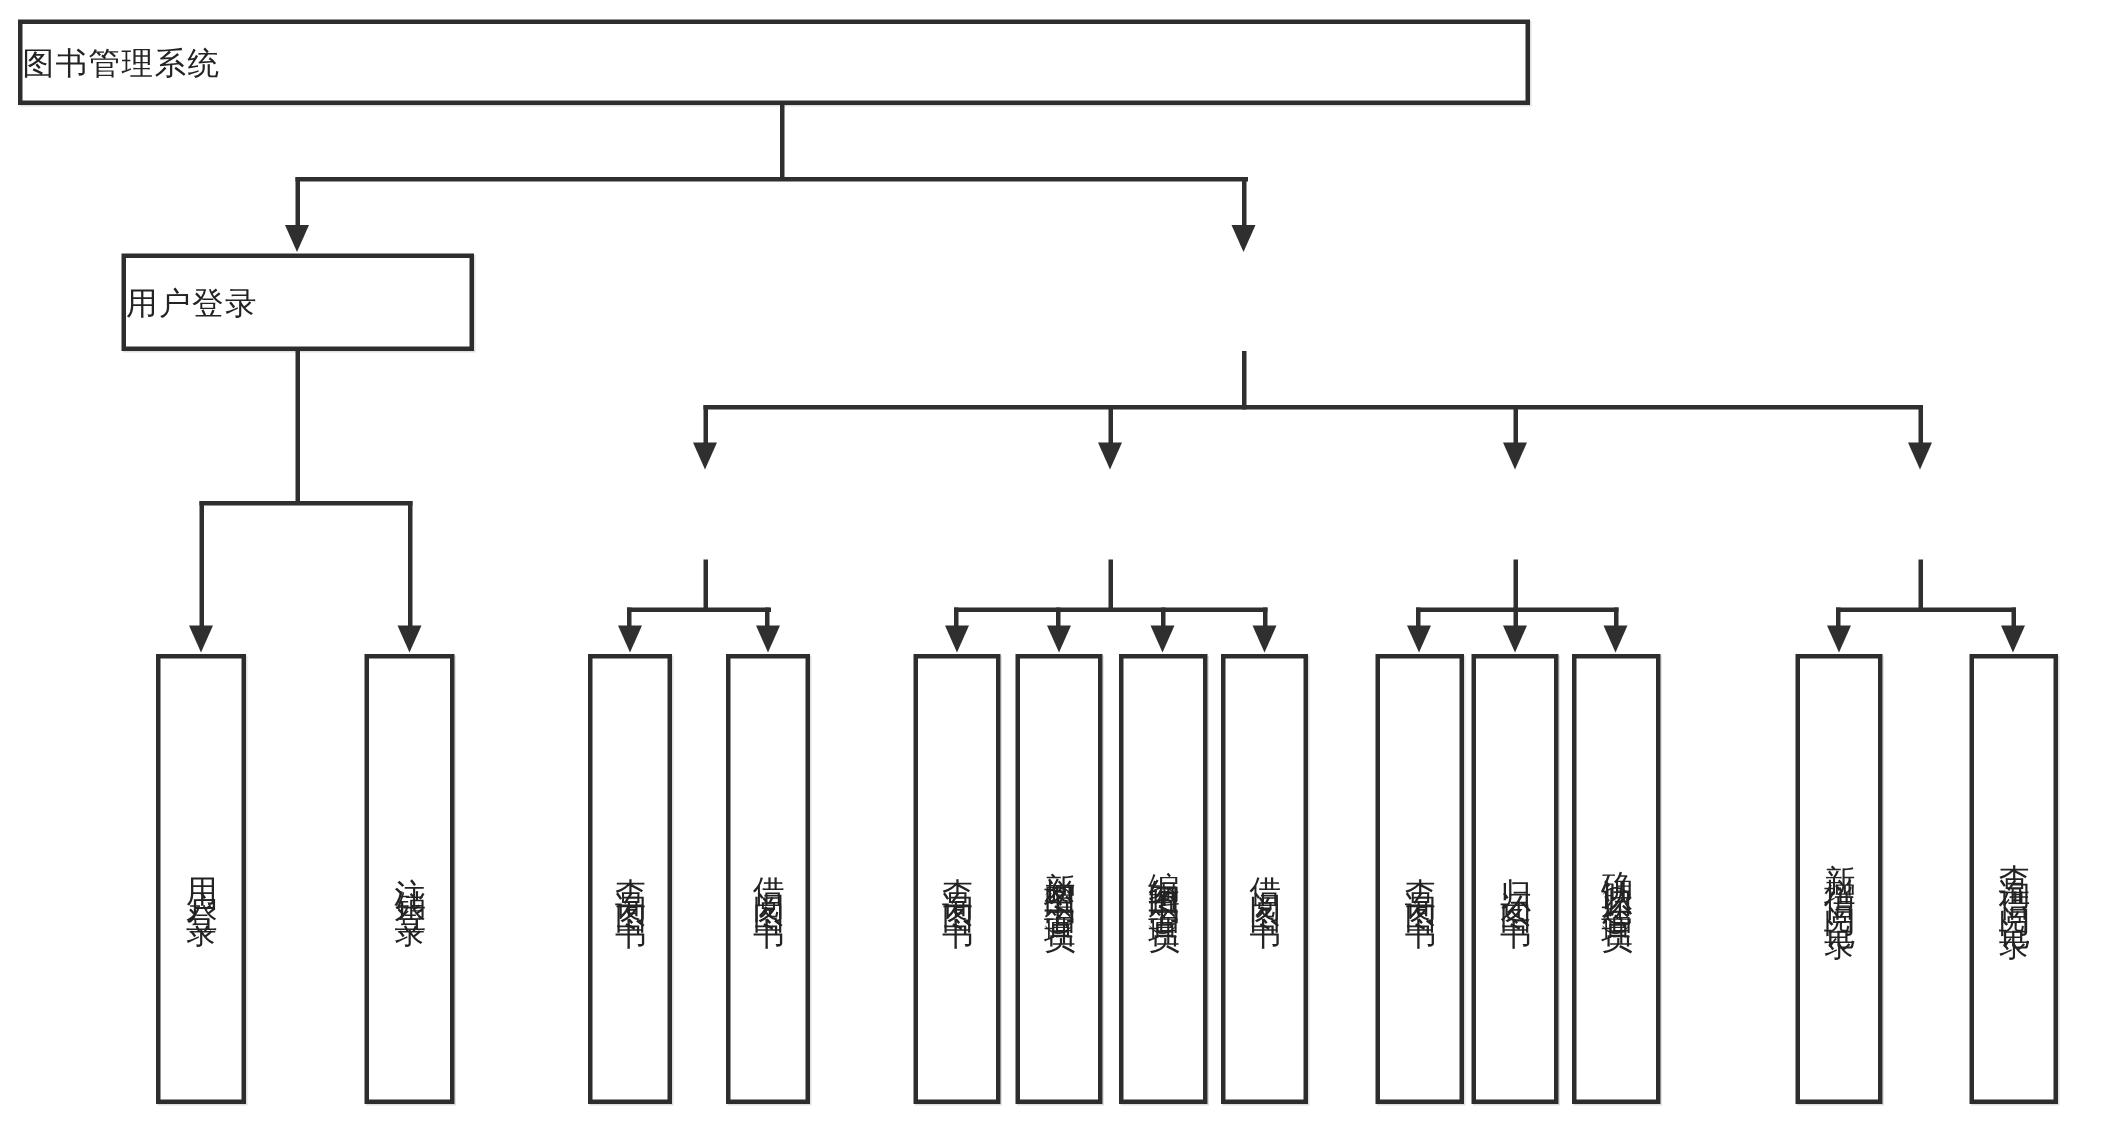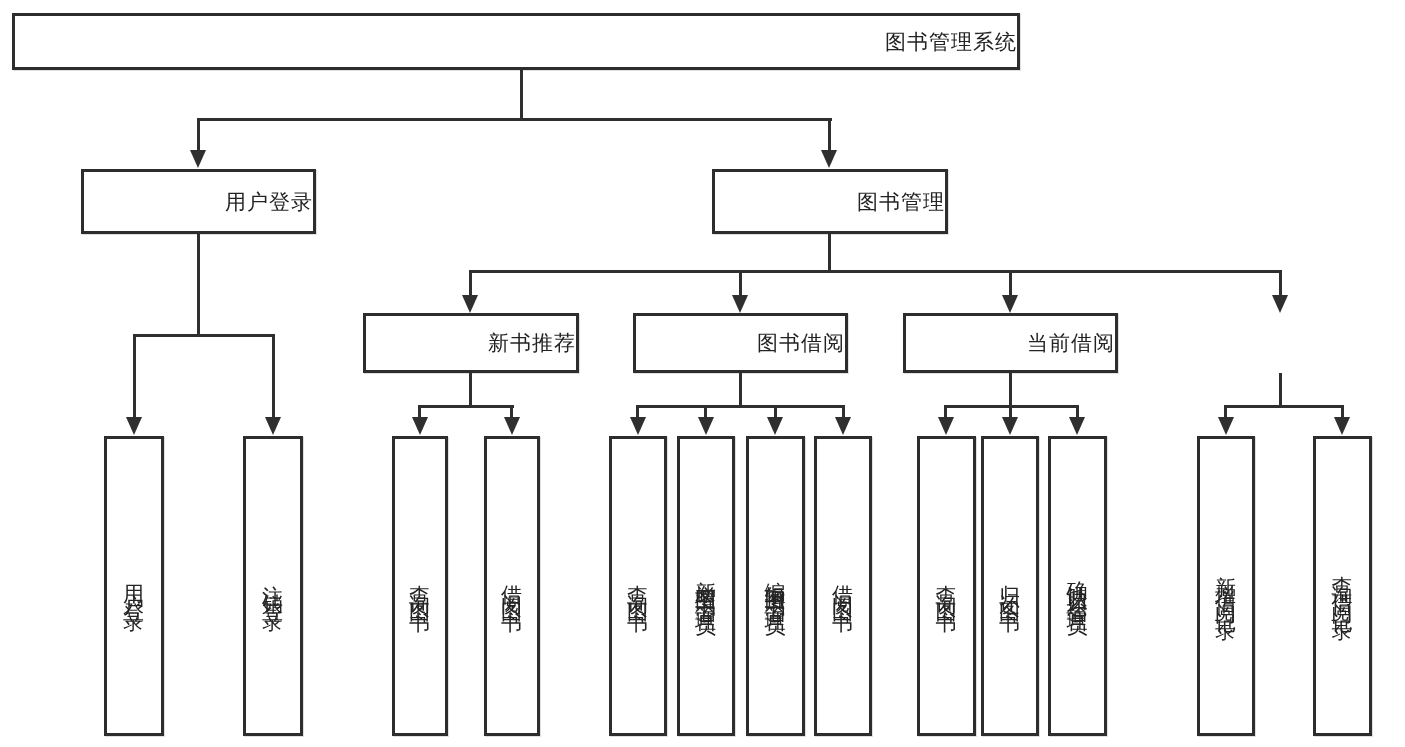--- a/index.html
+++ b/index.html
@@ -17,21 +17,21 @@
     color: #232323;
   }
   
   .box {
     position: absolute;
     box-sizing: border-box;
     border: 3px solid #2d2d2d;
     background: #ffffff;
     display: flex;
     align-items: center;
-    justify-content: flex-end;
+    justify-content: flex-start;
     font-size: 21px;
     letter-spacing: 1px;
     color: #232323;
     box-shadow: 1px 1px 0 rgba(0,0,0,0.12);
   }
   
   .vbox {
     position: absolute;
     box-sizing: border-box;
     border: 3px solid #2d2d2d;
@@ -80,51 +80,39 @@
   <div class="vl" style="left:520px; top:70px; height:50px;"></div>
   <div class="hl" style="left:197px; top:118px; width:635px;"></div>
   <div class="vl" style="left:197px; top:118px; height:34px;"></div>
   <div class="vl" style="left:828px; top:118px; height:34px;"></div>
   <div class="ar" style="left:190px; top:150px;"></div>
   <div class="ar" style="left:821px; top:150px;"></div>
 
   <div class="box" style="left:81px; top:169px; width:235px; height:65px;">
     <span>用户登录</span>
   </div>
-  <div class="box" style="left:712px; top:169px; width:236px; height:65px;">
-    <span>图书管理</span>
-  </div>
 
   <div class="vl" style="left:197px; top:234px; height:102px;"></div>
   <div class="hl" style="left:133px; top:334px; width:142px;"></div>
   <div class="vl" style="left:133px; top:334px; height:84px;"></div>
   <div class="vl" style="left:272px; top:334px; height:84px;"></div>
   <div class="ar" style="left:126px; top:417px;"></div>
   <div class="ar" style="left:265px; top:417px;"></div>
 
   <div class="vl" style="left:828px; top:234px; height:39px;"></div>
   <div class="hl" style="left:469px; top:270px; width:813px;"></div>
   <div class="vl" style="left:469px;  top:270px; height:27px;"></div>
   <div class="vl" style="left:739px;  top:270px; height:27px;"></div>
   <div class="vl" style="left:1009px; top:270px; height:27px;"></div>
   <div class="vl" style="left:1279px; top:270px; height:27px;"></div>
   <div class="ar" style="left:462px;  top:295px;"></div>
   <div class="ar" style="left:732px;  top:295px;"></div>
   <div class="ar" style="left:1002px; top:295px;"></div>
   <div class="ar" style="left:1272px; top:295px;"></div>
 
-  <div class="box" style="left:363px; top:313px; width:216px; height:60px;">
-    <span>新书推荐</span>
-  </div>
-  <div class="box" style="left:633px; top:313px; width:215px; height:60px;">
-    <span>图书借阅</span>
-  </div>
-  <div class="box" style="left:903px; top:313px; width:215px; height:60px;">
-    <span>当前借阅</span>
-  </div>
 
   <div class="vl" style="left:469px; top:373px; height:35px;"></div>
   <div class="hl" style="left:418px; top:405px; width:96px;"></div>
   <div class="vl" style="left:418px; top:405px; height:14px;"></div>
   <div class="vl" style="left:510px; top:405px; height:14px;"></div>
   <div class="ar" style="left:412px; top:417px;"></div>
   <div class="ar" style="left:504px; top:417px;"></div>
 
   <div class="vl" style="left:739px; top:373px; height:35px;"></div>
   <div class="hl" style="left:636px; top:405px; width:209px;"></div>

